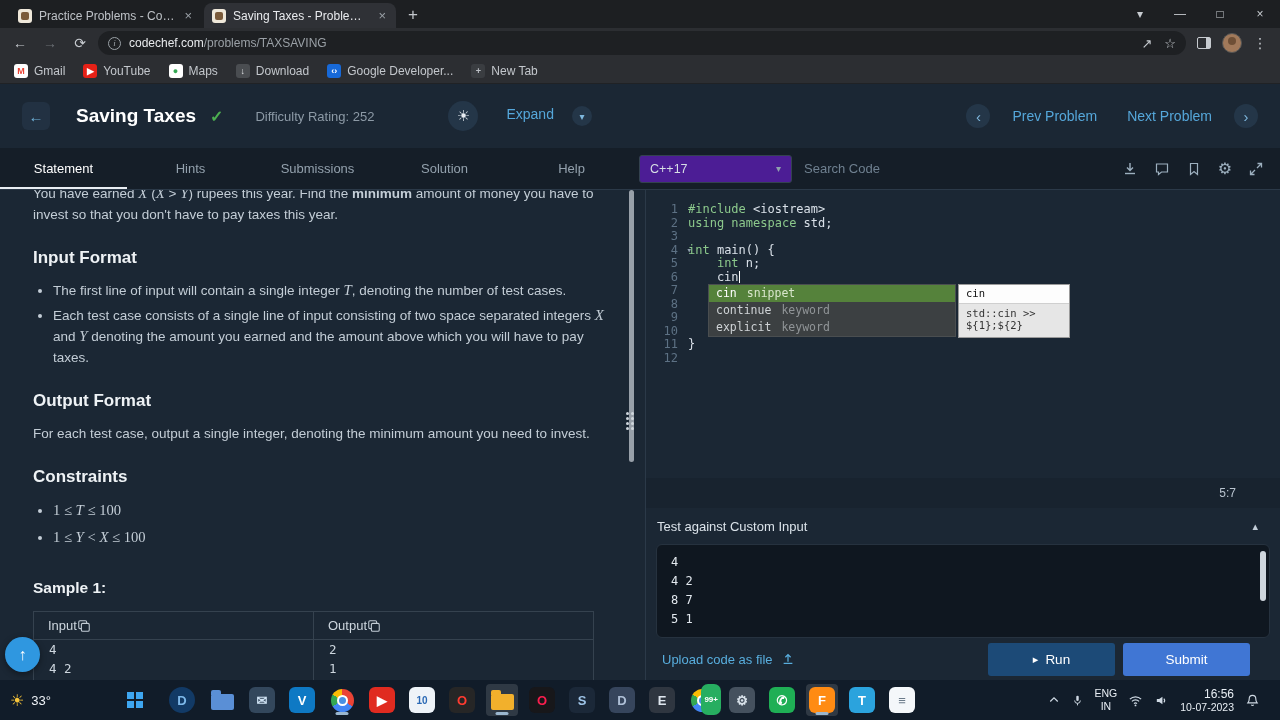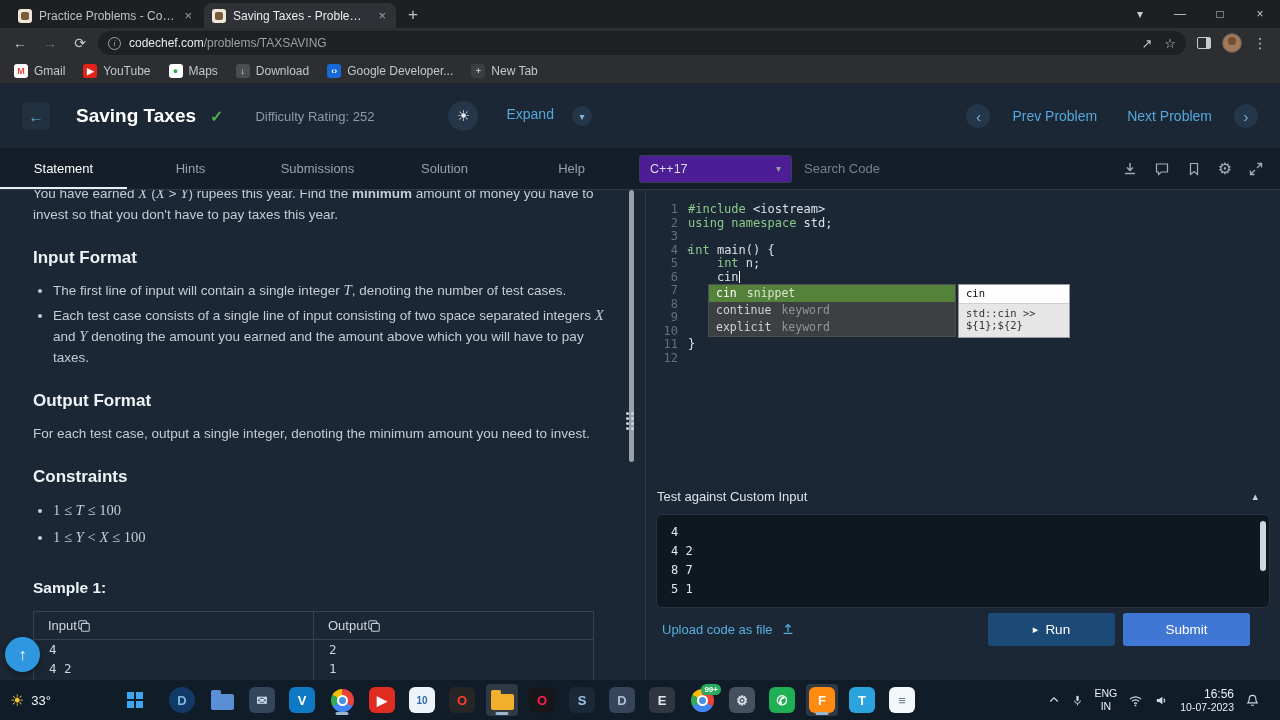--- a/index.html
+++ b/index.html
@@ -125,21 +125,21 @@
 .tb-apps{display:flex;align-items:center;gap:8px;margin-left:14px}
 .app{position:relative;width:32px;height:32px;display:flex;align-items:center;justify-content:center}
 .app.focused{background:rgba(255,255,255,.13);border-radius:4px}
 .app.active::after{content:"";position:absolute;bottom:1px;left:50%;transform:translateX(-50%);width:13px;height:3px;border-radius:2px;background:#9bb7cf}
 .appg{width:26px;height:26px;border-radius:6px;display:flex;align-items:center;justify-content:center;font-size:13px;font-weight:bold}
 .appg.round{border-radius:50%}
 .folder{width:23px;height:16px;border-radius:2px;position:relative;display:block;margin-top:3px}
 .folder::before{content:"";position:absolute;top:-4px;left:0;width:10px;height:5px;background:inherit;border-radius:2px 2px 0 0}
 .chrome-ball{width:23px;height:23px;border-radius:50%;background:conic-gradient(#ea4335 0 120deg,#4285f4 0 240deg,#34a853 0 300deg,#fbbc05 0 360deg);position:relative}
 .chrome-ball::after{content:"";position:absolute;inset:6px;background:#4a90e2;border:2px solid #fff;border-radius:50%}
-.badge{position:absolute;top:0;right:-3px;background:#27ae60;color:#fff;font-size:8px;padding:1px 3px;border-radius:7px;font-weight:bold}
+.badge{position:absolute;top:0;right:-3px;background:#27ae60;color:#fff;font-size:8px;padding:11px 3px;border-radius:7px;font-weight:bold}
 .tray{position:absolute;right:0;top:0;height:40px;display:flex;align-items:center;gap:11px;padding-right:20px;color:#dfe7ee}
 .lang-block{text-align:center;font-size:10.5px;line-height:1.2;color:#e8eef4}
 .clock{text-align:right;line-height:1.2;color:#e8eef4}
 .clock .t{font-size:12px}
 .clock .d{font-size:10.5px}
 .tray-ic{color:#cfd9e3}
 </style>
 </head>
 <body>
 
@@ -364,20 +364,23 @@
               <div class="sg">
                 <span class="sg-l">explicit</span>
                 <span class="sg-k">keyword</span>
               </div>
             </div>
           <div class="detail">
             <div class="dh">cin</div>
             <div class="db">std::cin &gt;&gt; ${1};${2}</div>
           </div>
         </div>
+        <div class="statusbar">
+          <span>5:7</span>
+        </div>
         <div class="ci-header">
           <span>Test against Custom Input</span>
           <span class="ci-ch">▴</span>
         </div>
         <div class="ci-box">
           <pre id="ciText">4
 4 2
 8 7
 5 1</pre>
           <span class="ci-thumb"></span>

